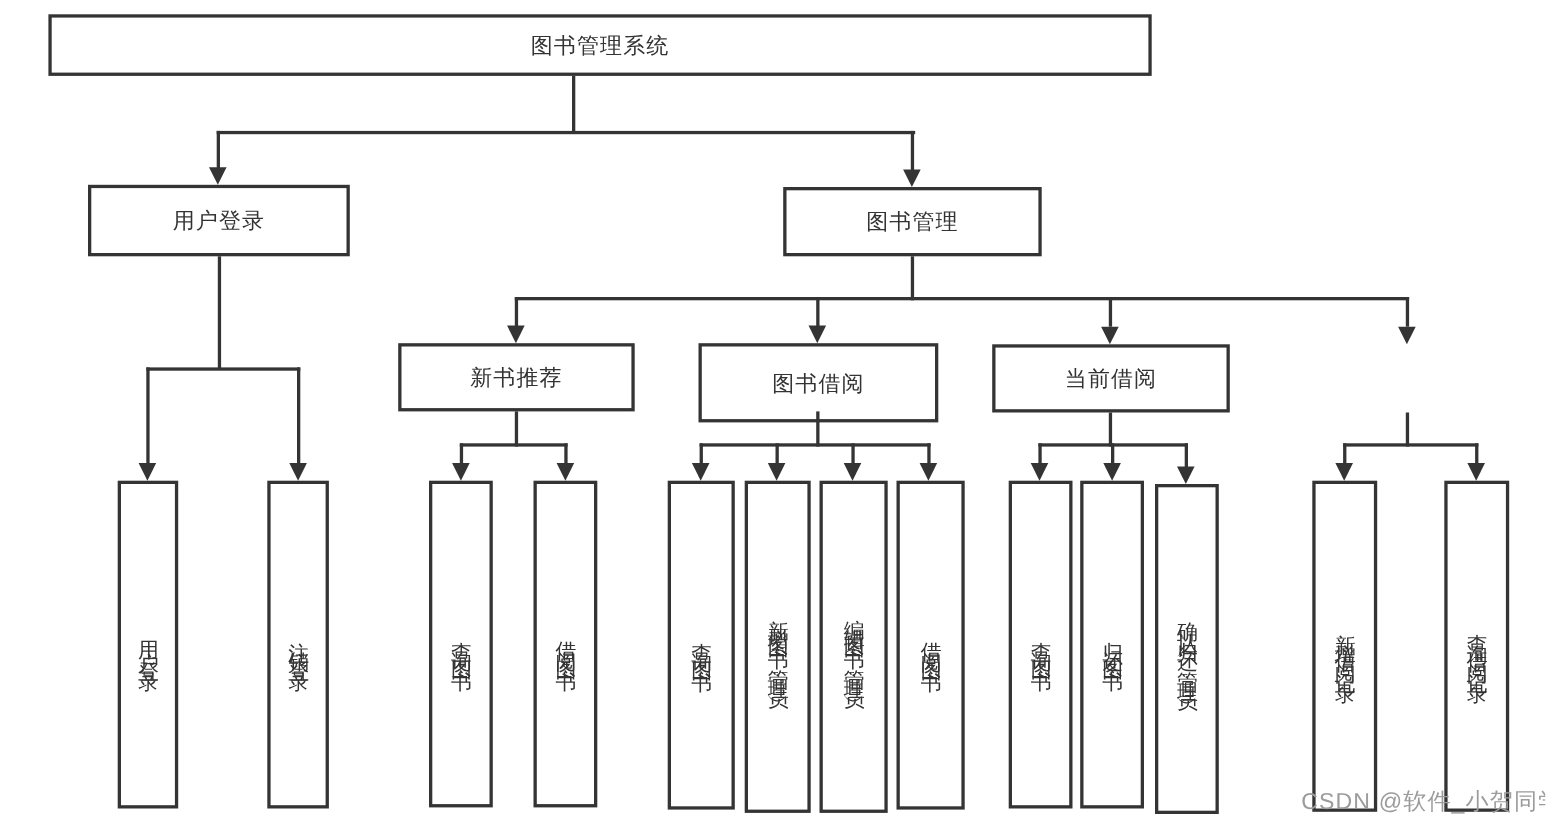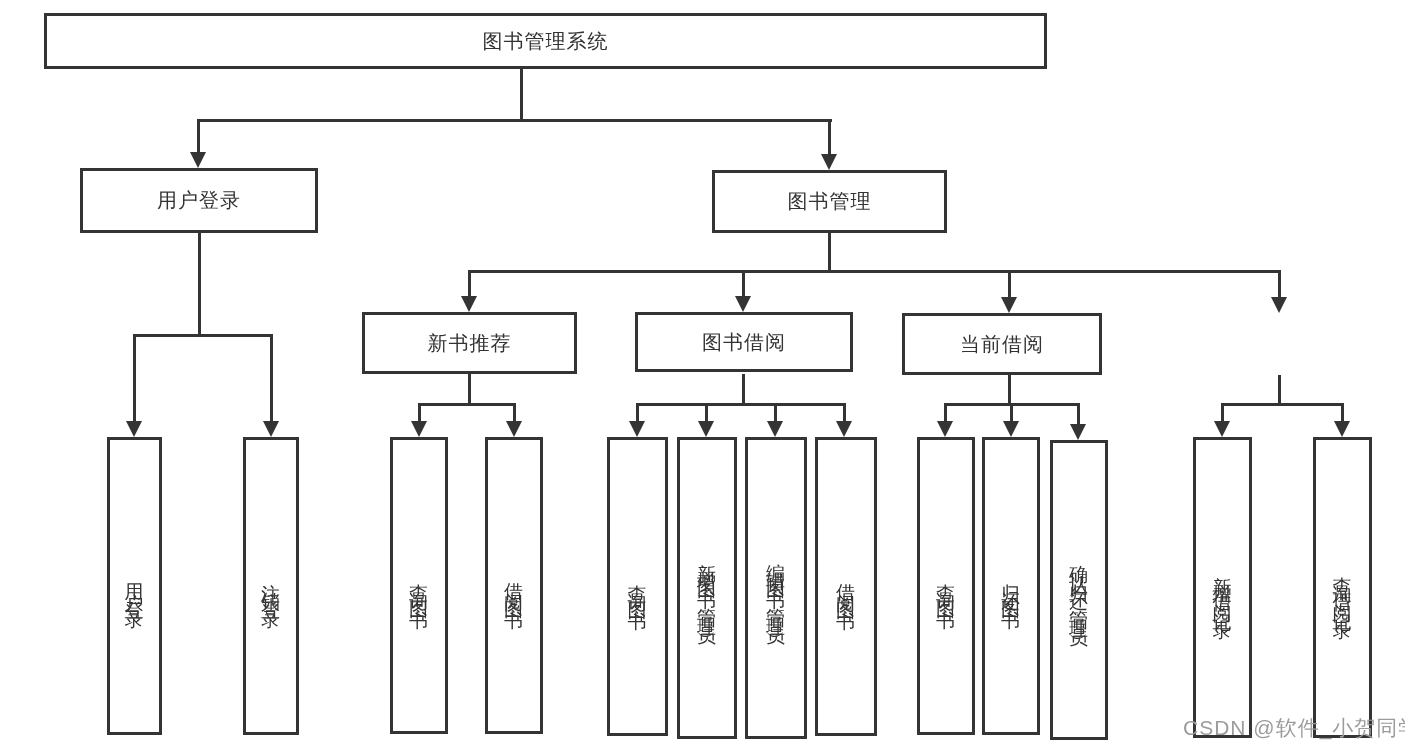--- a/index.html
+++ b/index.html
@@ -62,24 +62,24 @@
   <div class="box" style="left:80px; top:168px; width:238px; height:65px;">
     <span>用户登录</span>
   </div>
   <div class="box" style="left:712px; top:170px; width:235px; height:63px;">
     <span>图书管理</span>
   </div>
 
   <div class="box" style="left:362px; top:312px; width:215px; height:62px;">
     <span>新书推荐</span>
   </div>
-  <div class="box" style="left:635px; top:312px; width:218px; height:60px;">
+  <div class="box" style="left:635px; top:312px; width:218px; height:72px;">
     <span>图书借阅</span>
   </div>
-  <div class="box" style="left:902px; top:313px; width:200px; height:62px;">
+  <div class="box" style="left:902px; top:313px; width:216px; height:62px;">
     <span>当前借阅</span>
   </div>
 
   <div class="box vbox" style="left:107px; top:437px; width:55px; height:298px;">
     <span>用户登录</span>
   </div>
   <div class="box vbox" style="left:243px; top:437px; width:56px; height:298px;">
     <span>注销登录</span>
   </div>
 

